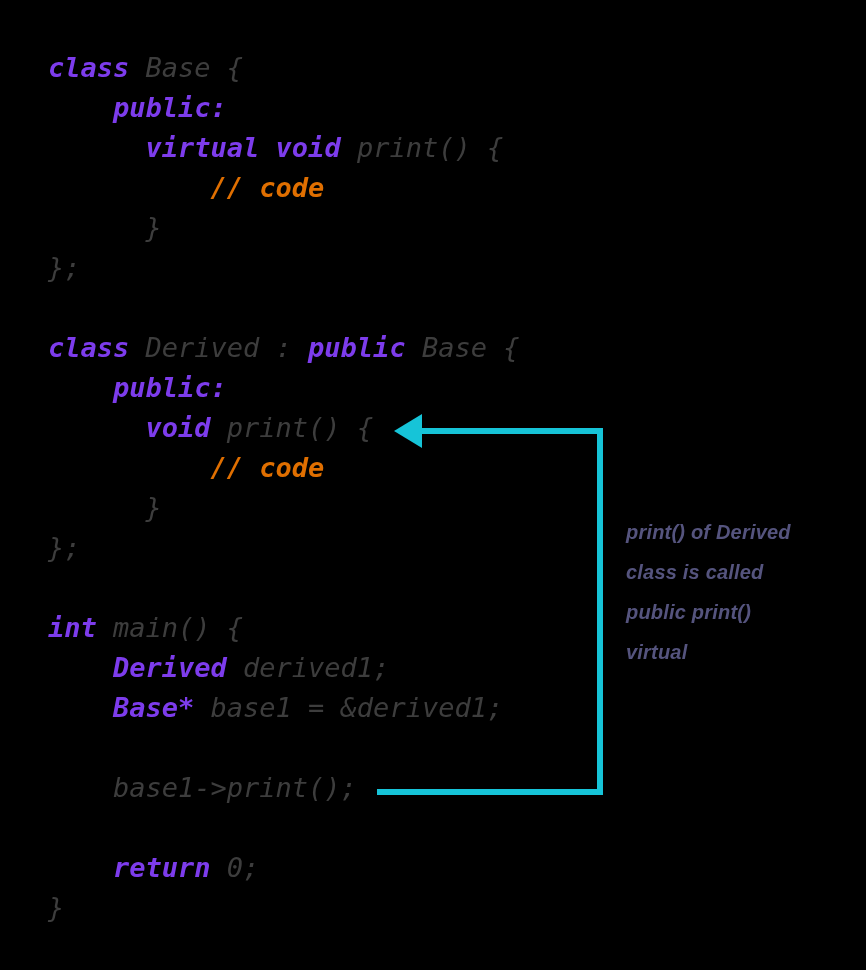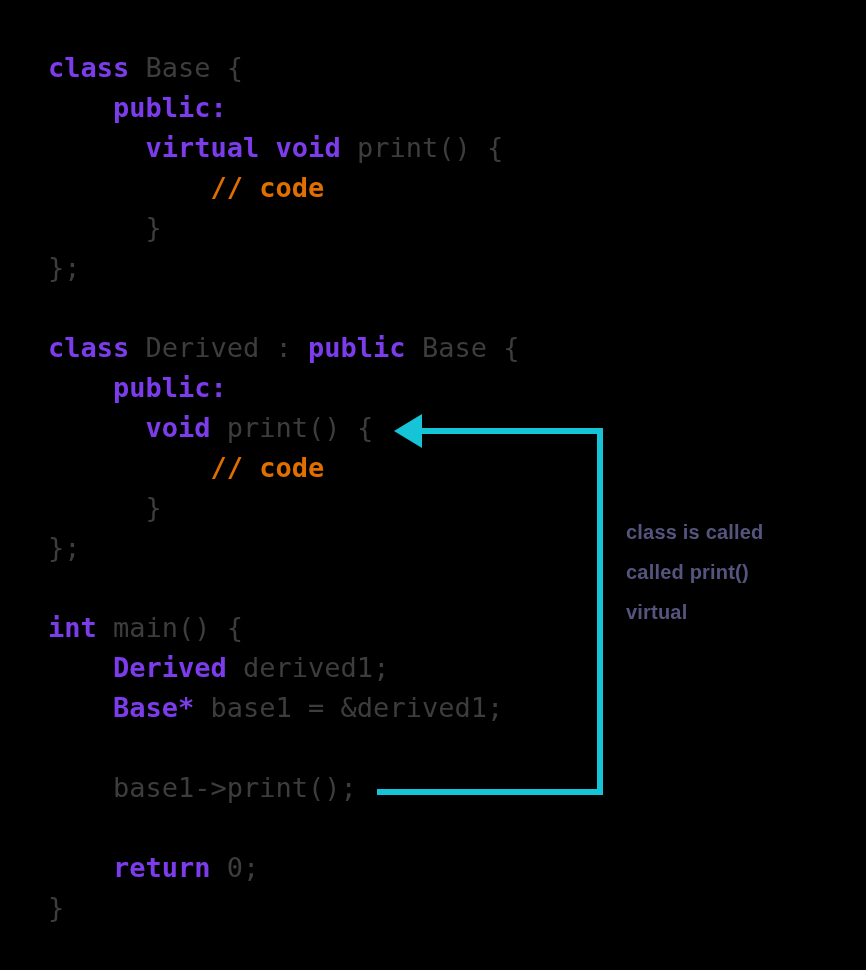--- a/index.html
+++ b/index.html
@@ -7,20 +7,21 @@
     padding: 0;
     background: #000000;
   }
   .canvas {
     position: relative;
     width: 866px;
     height: 970px;
     background: var(--bg, #000);
     overflow: hidden;
     font-family: "DejaVu Sans Mono", monospace;
+    font-style: italic;
   }
   .code {
     position: absolute;
     left: 48px;
     top: 48px;
     margin: 0;
     font-family: "DejaVu Sans Mono", monospace;
     font-size: 27px;
     line-height: 40px;
     white-space: pre;
@@ -62,17 +63,18 @@
 
 <div class="canvas">
   <pre class="code" id="code"><div class="code-line"><span class="tok-keyword">class</span><span class="tok-plain"> Base {</span></div><div class="code-line"><span class="tok-plain">    </span><span class="tok-keyword">public:</span></div><div class="code-line"><span class="tok-plain">      </span><span class="tok-keyword">virtual</span><span class="tok-plain"> </span><span class="tok-keyword">void</span><span class="tok-plain"> print() {</span></div><div class="code-line"><span class="tok-plain">          </span><span class="tok-comment">// code</span></div><div class="code-line"><span class="tok-plain">      }</span></div><div class="code-line"><span class="tok-plain">};</span></div><div class="code-line"></div><div class="code-line"><span class="tok-keyword">class</span><span class="tok-plain"> Derived : </span><span class="tok-keyword">public</span><span class="tok-plain"> Base {</span></div><div class="code-line"><span class="tok-plain">    </span><span class="tok-keyword">public:</span></div><div class="code-line"><span class="tok-plain">      </span><span class="tok-keyword">void</span><span class="tok-plain"> print() {</span></div><div class="code-line"><span class="tok-plain">          </span><span class="tok-comment">// code</span></div><div class="code-line"><span class="tok-plain">      }</span></div><div class="code-line"><span class="tok-plain">};</span></div><div class="code-line"></div><div class="code-line"><span class="tok-keyword">int</span><span class="tok-plain"> main() {</span></div><div class="code-line"><span class="tok-plain">    </span><span class="tok-keyword">Derived</span><span class="tok-plain"> derived1;</span></div><div class="code-line"><span class="tok-plain">    </span><span class="tok-keyword">Base*</span><span class="tok-plain"> base1 = &amp;derived1;</span></div><div class="code-line"></div><div class="code-line"><span class="tok-plain">    base1-&gt;print();</span></div><div class="code-line"></div><div class="code-line"><span class="tok-plain">    </span><span class="tok-keyword">return</span><span class="tok-plain"> 0;</span></div><div class="code-line"><span class="tok-plain">}</span></div></pre>
 
   <div class="arrow-head"></div>
   <div class="arrow-seg arrow-top"></div>
   <div class="arrow-seg arrow-vert"></div>
   <div class="arrow-seg arrow-bottom"></div>
 
   <div class="annotation" id="annotation">
+      <div>print() of Derived</div>
       <div>class is called</div>
-      <div>called print()</div>
+      <div>public print()</div>
       <div>virtual</div>
     </div>
 </div>
 
 </body></html>

